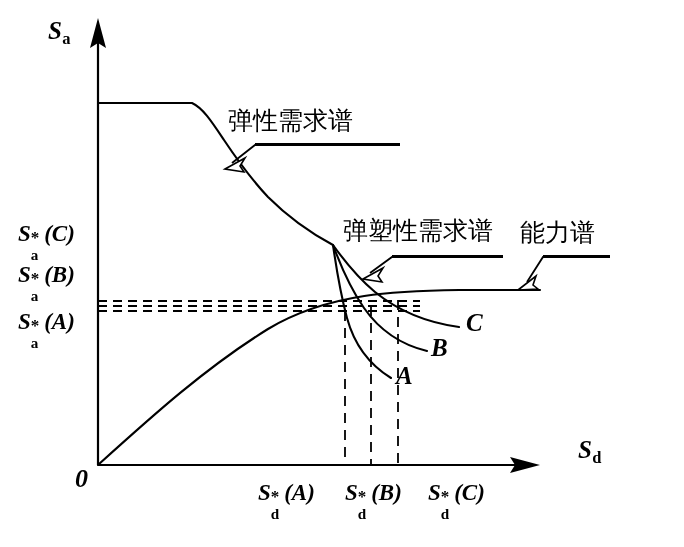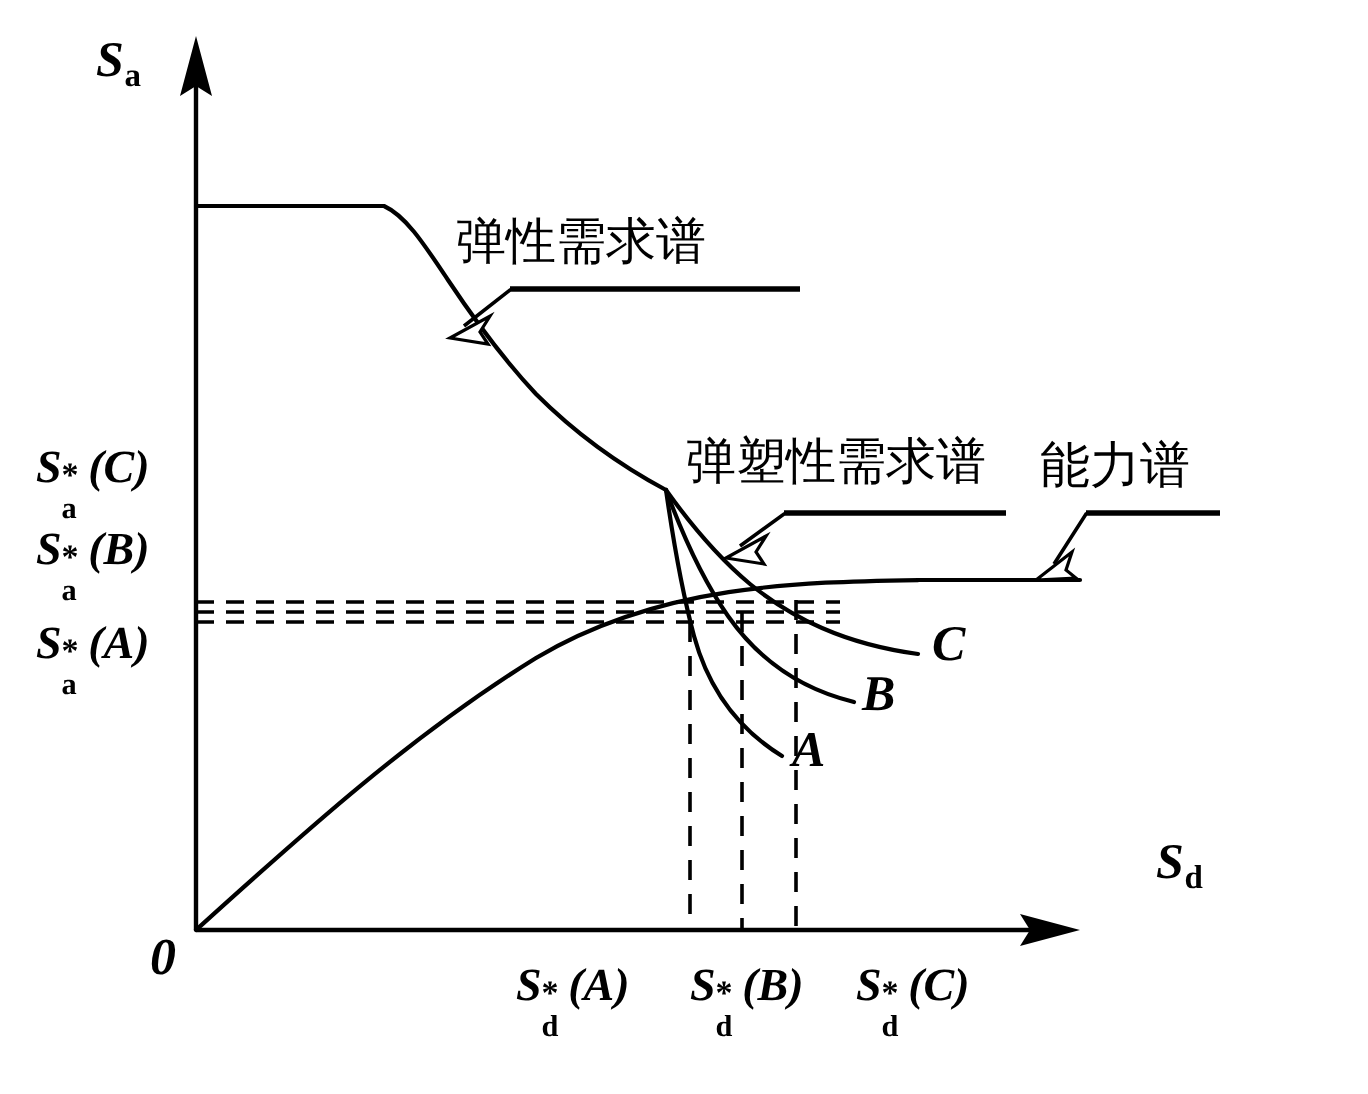--- a/index.html
+++ b/index.html
@@ -147,21 +147,21 @@
 
     <line x1="543" y1="256" x2="610" y2="256" stroke="#000" stroke-width="1.8"></line>
 
     <line x1="255" y1="144" x2="400" y2="144" stroke="#000" stroke-width="1.8"></line>
   </svg>
 
   <div class="lbl math axis-name" style="left:48px; top:18px;">
     <span>S</span><span class="sub">a</span>
   </div>
 
-  <div class="lbl math axis-name" style="left:578px; top:419px;font-family:Liberation Serif, serif;">
+  <div class="lbl math axis-name" style="left:578px; top:437px;font-family:Liberation Serif, serif;">
     <span>S</span><span class="sub">d</span>
   </div>
 
   <div class="lbl math origin-label" style="left:75px; top:466px;">0</div>
 
   <div class="lbl math tick-label" style="left:18px; top:222px;">
     <span>S</span><span class="ss"><span class="s-up">*</span><span class="s-dn">a</span></span><span class="paren">(C)</span>
   </div>
 
   <div class="lbl math tick-label" style="left:18px; top:263px;">

